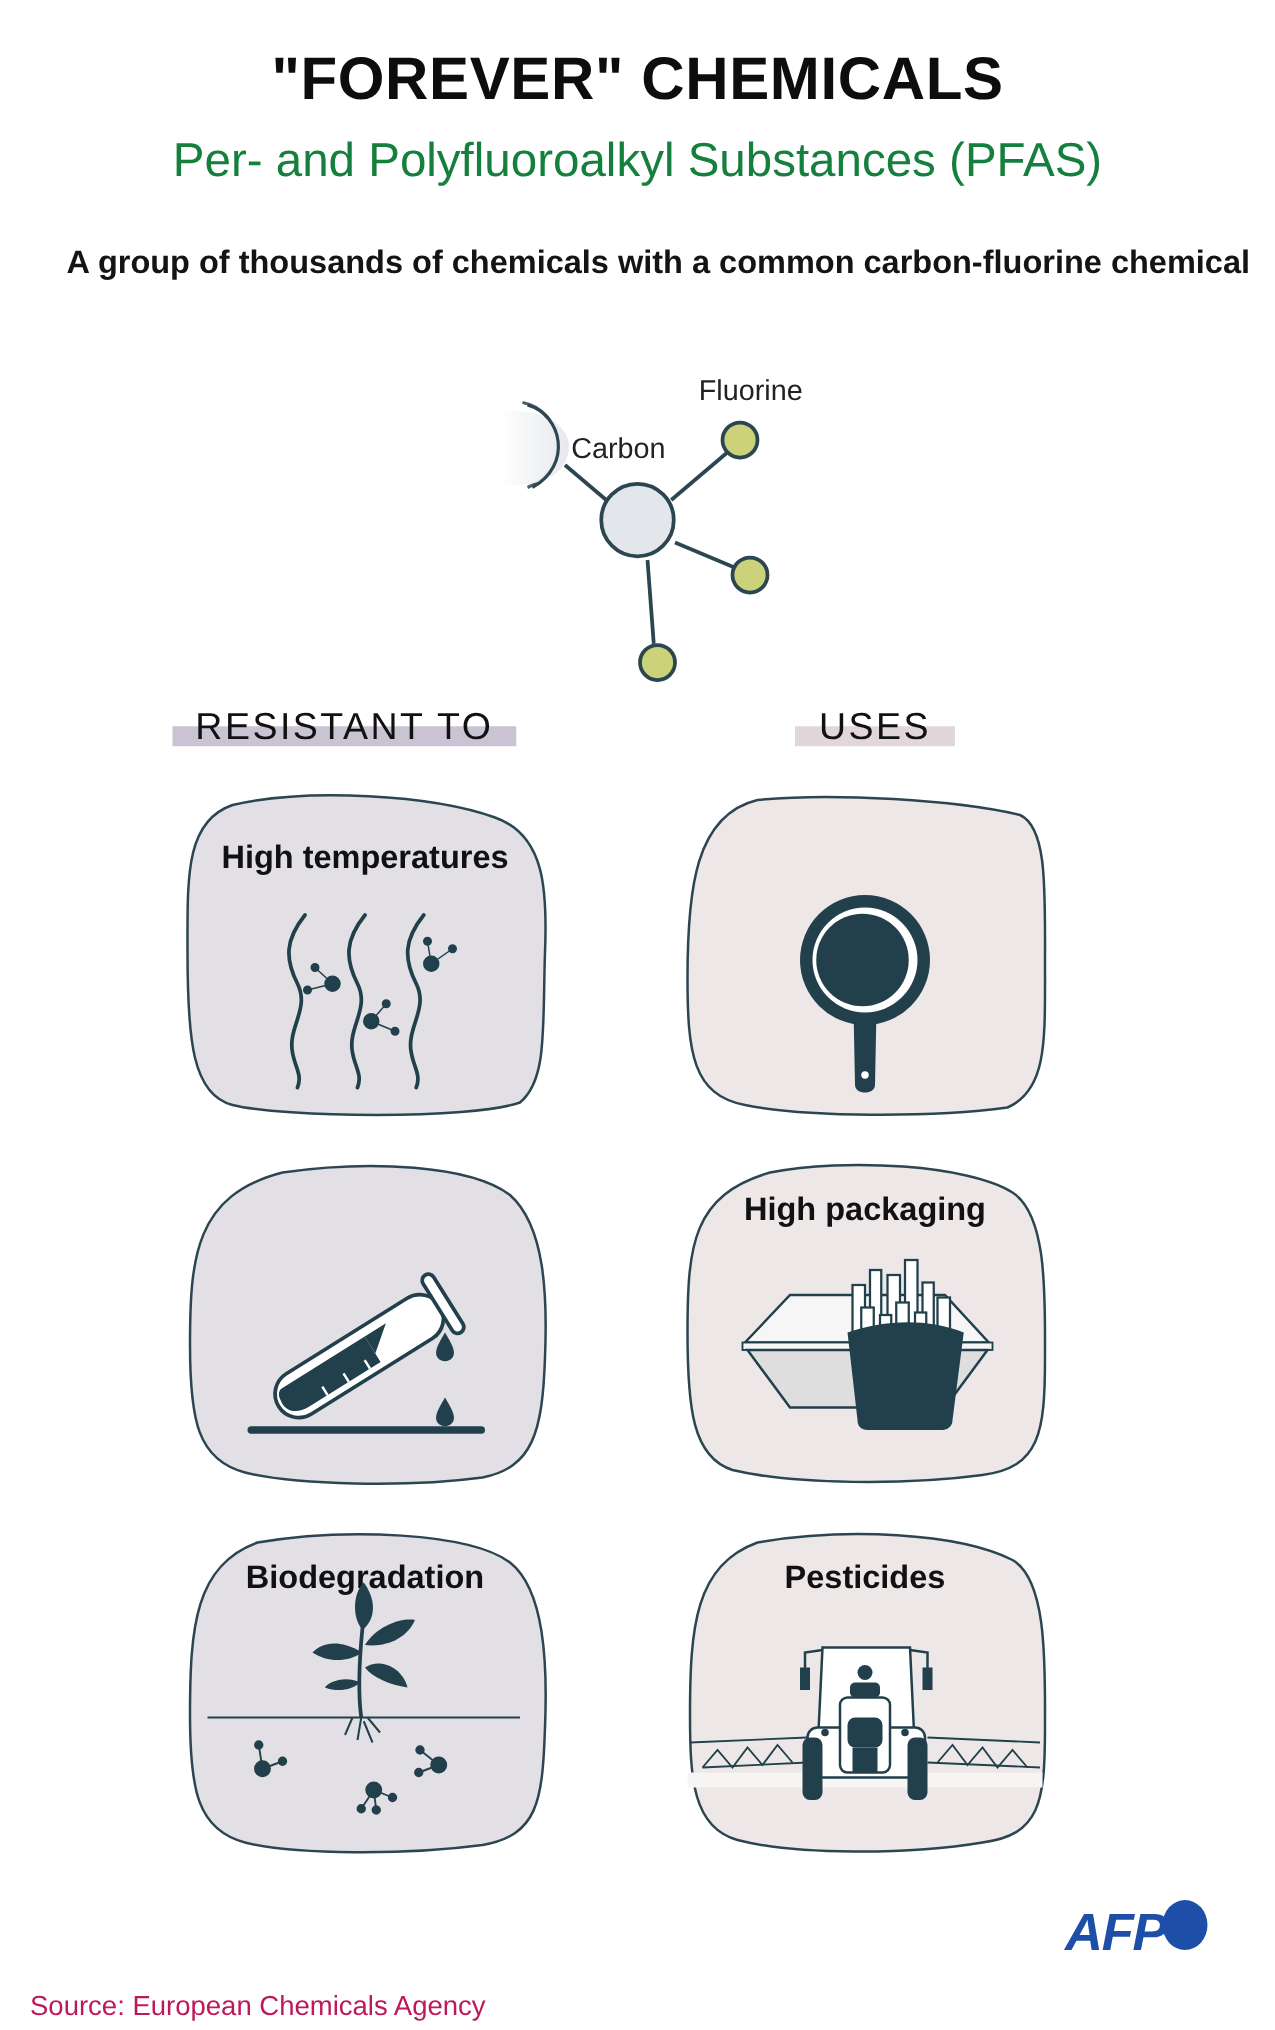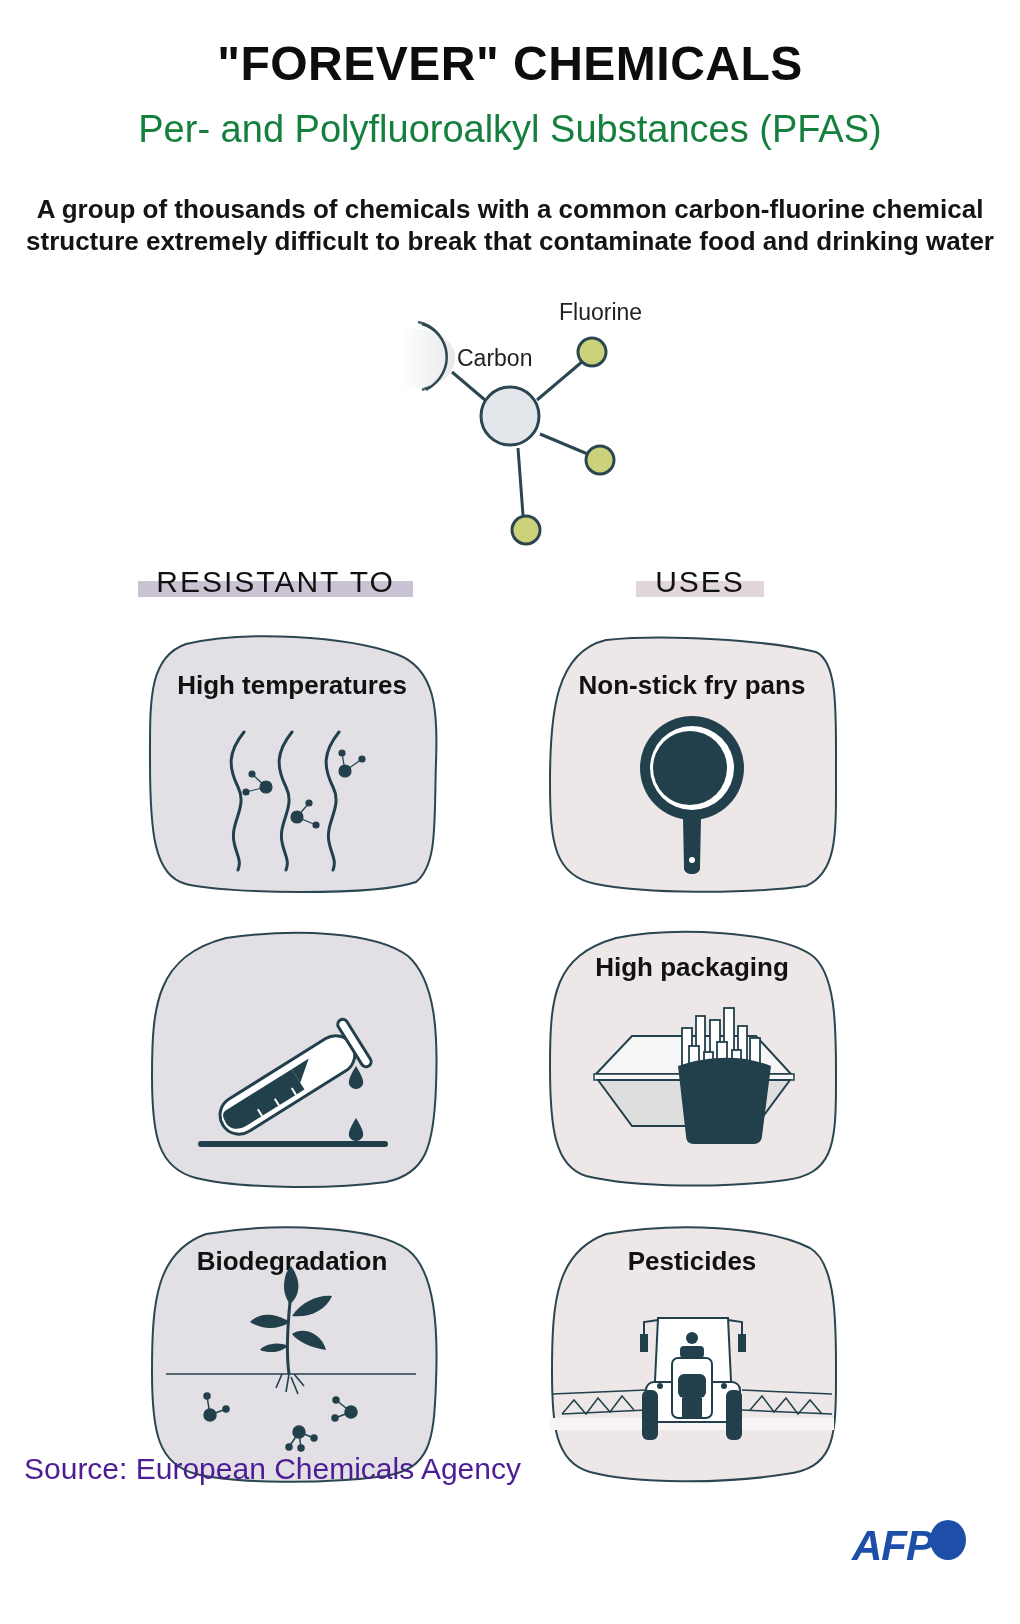--- a/index.html
+++ b/index.html
@@ -3,52 +3,51 @@
 <meta charset="utf-8">
 <style>
   * { box-sizing: border-box; margin: 0; padding: 0; }
   html, body { width: 1020px; height: 1624px; background: #ffffff; overflow: hidden; }
   body { position: relative; font-family: "Liberation Sans", "DejaVu Sans", sans-serif; color: #111; }
 
   .title { position: absolute; top: 36px; left: 0; width: 1020px; text-align: center;
            font-size: 48px; font-weight: bold; letter-spacing: 0.5px; color: #0d0d0d; }
   .subtitle { position: absolute; top: 108px; left: 0; width: 1020px; text-align: center;
               font-size: 38px; color: #15803d; }
-  .desc { position: absolute; top: 193px; left: 20px; width: 980px; text-align: center;
+  .desc { position: absolute; top: 193px; left: 20px; width: 980px; text-align: right;
           font-size: 26px; font-weight: bold; line-height: 32px; color: #141414; }
 
   .molecule { position: absolute; left: 400px; top: 290px; width: 240px; height: 270px; }
   .mol-label { position: absolute; font-size: 23px; color: #222; font-weight: normal; }
 
   .section-head { position: absolute; top: 565px; height: 36px; }
   .section-bar { position: absolute; bottom: 4px; height: 16px; }
   .section-text { position: absolute; top: 0; left: 0; width: 100%; text-align: center;
                   font-size: 30px; letter-spacing: 2px; color: #111; }
 
   .card { position: absolute; width: 300px; height: 270px; }
   .card svg.shape { position: absolute; left: 0; top: 0; width: 100%; height: 100%; }
   .card-label { position: absolute; top: 36px; left: 0; width: 100%; text-align: center;
                 font-size: 26px; font-weight: bold; color: #111; }
   .card-icon { position: absolute; left: 0; top: 0; width: 100%; height: 100%; }
 
-  .source { position: absolute; left: 24px; top: 1452px; font-size: 30px; color: #4c1d95; }
+  .source { position: absolute; left: 24px; top: 1592px; font-size: 22px; color: #be185d; }
   .afp { position: absolute; left: 852px; top: 1520px; width: 120px; height: 44px; }
   .afp-text { position: absolute; left: 0; top: 2px; font-size: 42px; font-weight: bold;
               font-style: italic; color: #1d4fa8; letter-spacing: -1px; }
   .afp-dot { position: absolute; left: 78px; top: 0px; width: 36px; height: 40px;
              border-radius: 50%; background: #1d4fa8; }
 </style>
 </head>
 <body>
 
 <div class="title">"FOREVER" CHEMICALS</div>
 <div class="subtitle">Per- and Polyfluoroalkyl Substances (PFAS)</div>
 <div class="desc">
   <div>A group of thousands of chemicals with a common carbon-fluorine chemical</div>
-  <div>structure extremely difficult to break that contaminate food and drinking water</div>
 </div>
 
 <div class="molecule">
   <svg width="240" height="270" viewBox="0 0 240 270">
     <defs>
       <linearGradient id="fade" x1="0" x2="1" y1="0" y2="0">
         <stop offset="0" stop-color="#ffffff"></stop>
         <stop offset="1" stop-color="#e3e6ea"></stop>
       </linearGradient>
     </defs>
@@ -168,21 +167,20 @@
         <circle cx="143" cy="225" r="3"></circle>
         <circle cx="155" cy="226" r="3"></circle>
     </g>
   </svg>
 </div>
 
 <div class="card" style="left:546px; top:632px; width:292px; height:262px;">
   <svg class="shape" viewBox="0 0 292 262">
     <path d="M 60 8 C 120 2 220 8 270 20 C 292 30 290 80 290 140 C 290 200 292 240 260 254 C 200 262 100 262 50 252 C 8 244 4 210 4 150 C 4 80 10 20 60 8 Z" fill="#ede7e7" stroke="#2c4651" stroke-width="2"></path>
   </svg>
-  <div class="card-label" style="top:38px;">Non-stick fry pans</div>
   <svg class="card-icon" viewBox="0 0 292 262">
     <circle cx="146" cy="136" r="52" fill="#22404c"></circle>
     <circle cx="146" cy="136" r="42" fill="#ffffff"></circle>
     <circle cx="144" cy="136" r="37" fill="#22404c"></circle>
     <path d="M 137 186 L 155 186 L 154 236 C 154 244 138 244 138 236 Z" fill="#22404c"></path>
     <circle cx="146" cy="228" r="3" fill="#ffffff"></circle>
   </svg>
 </div>
 
 <div class="card" style="left:546px; top:926px; width:292px; height:262px;">

